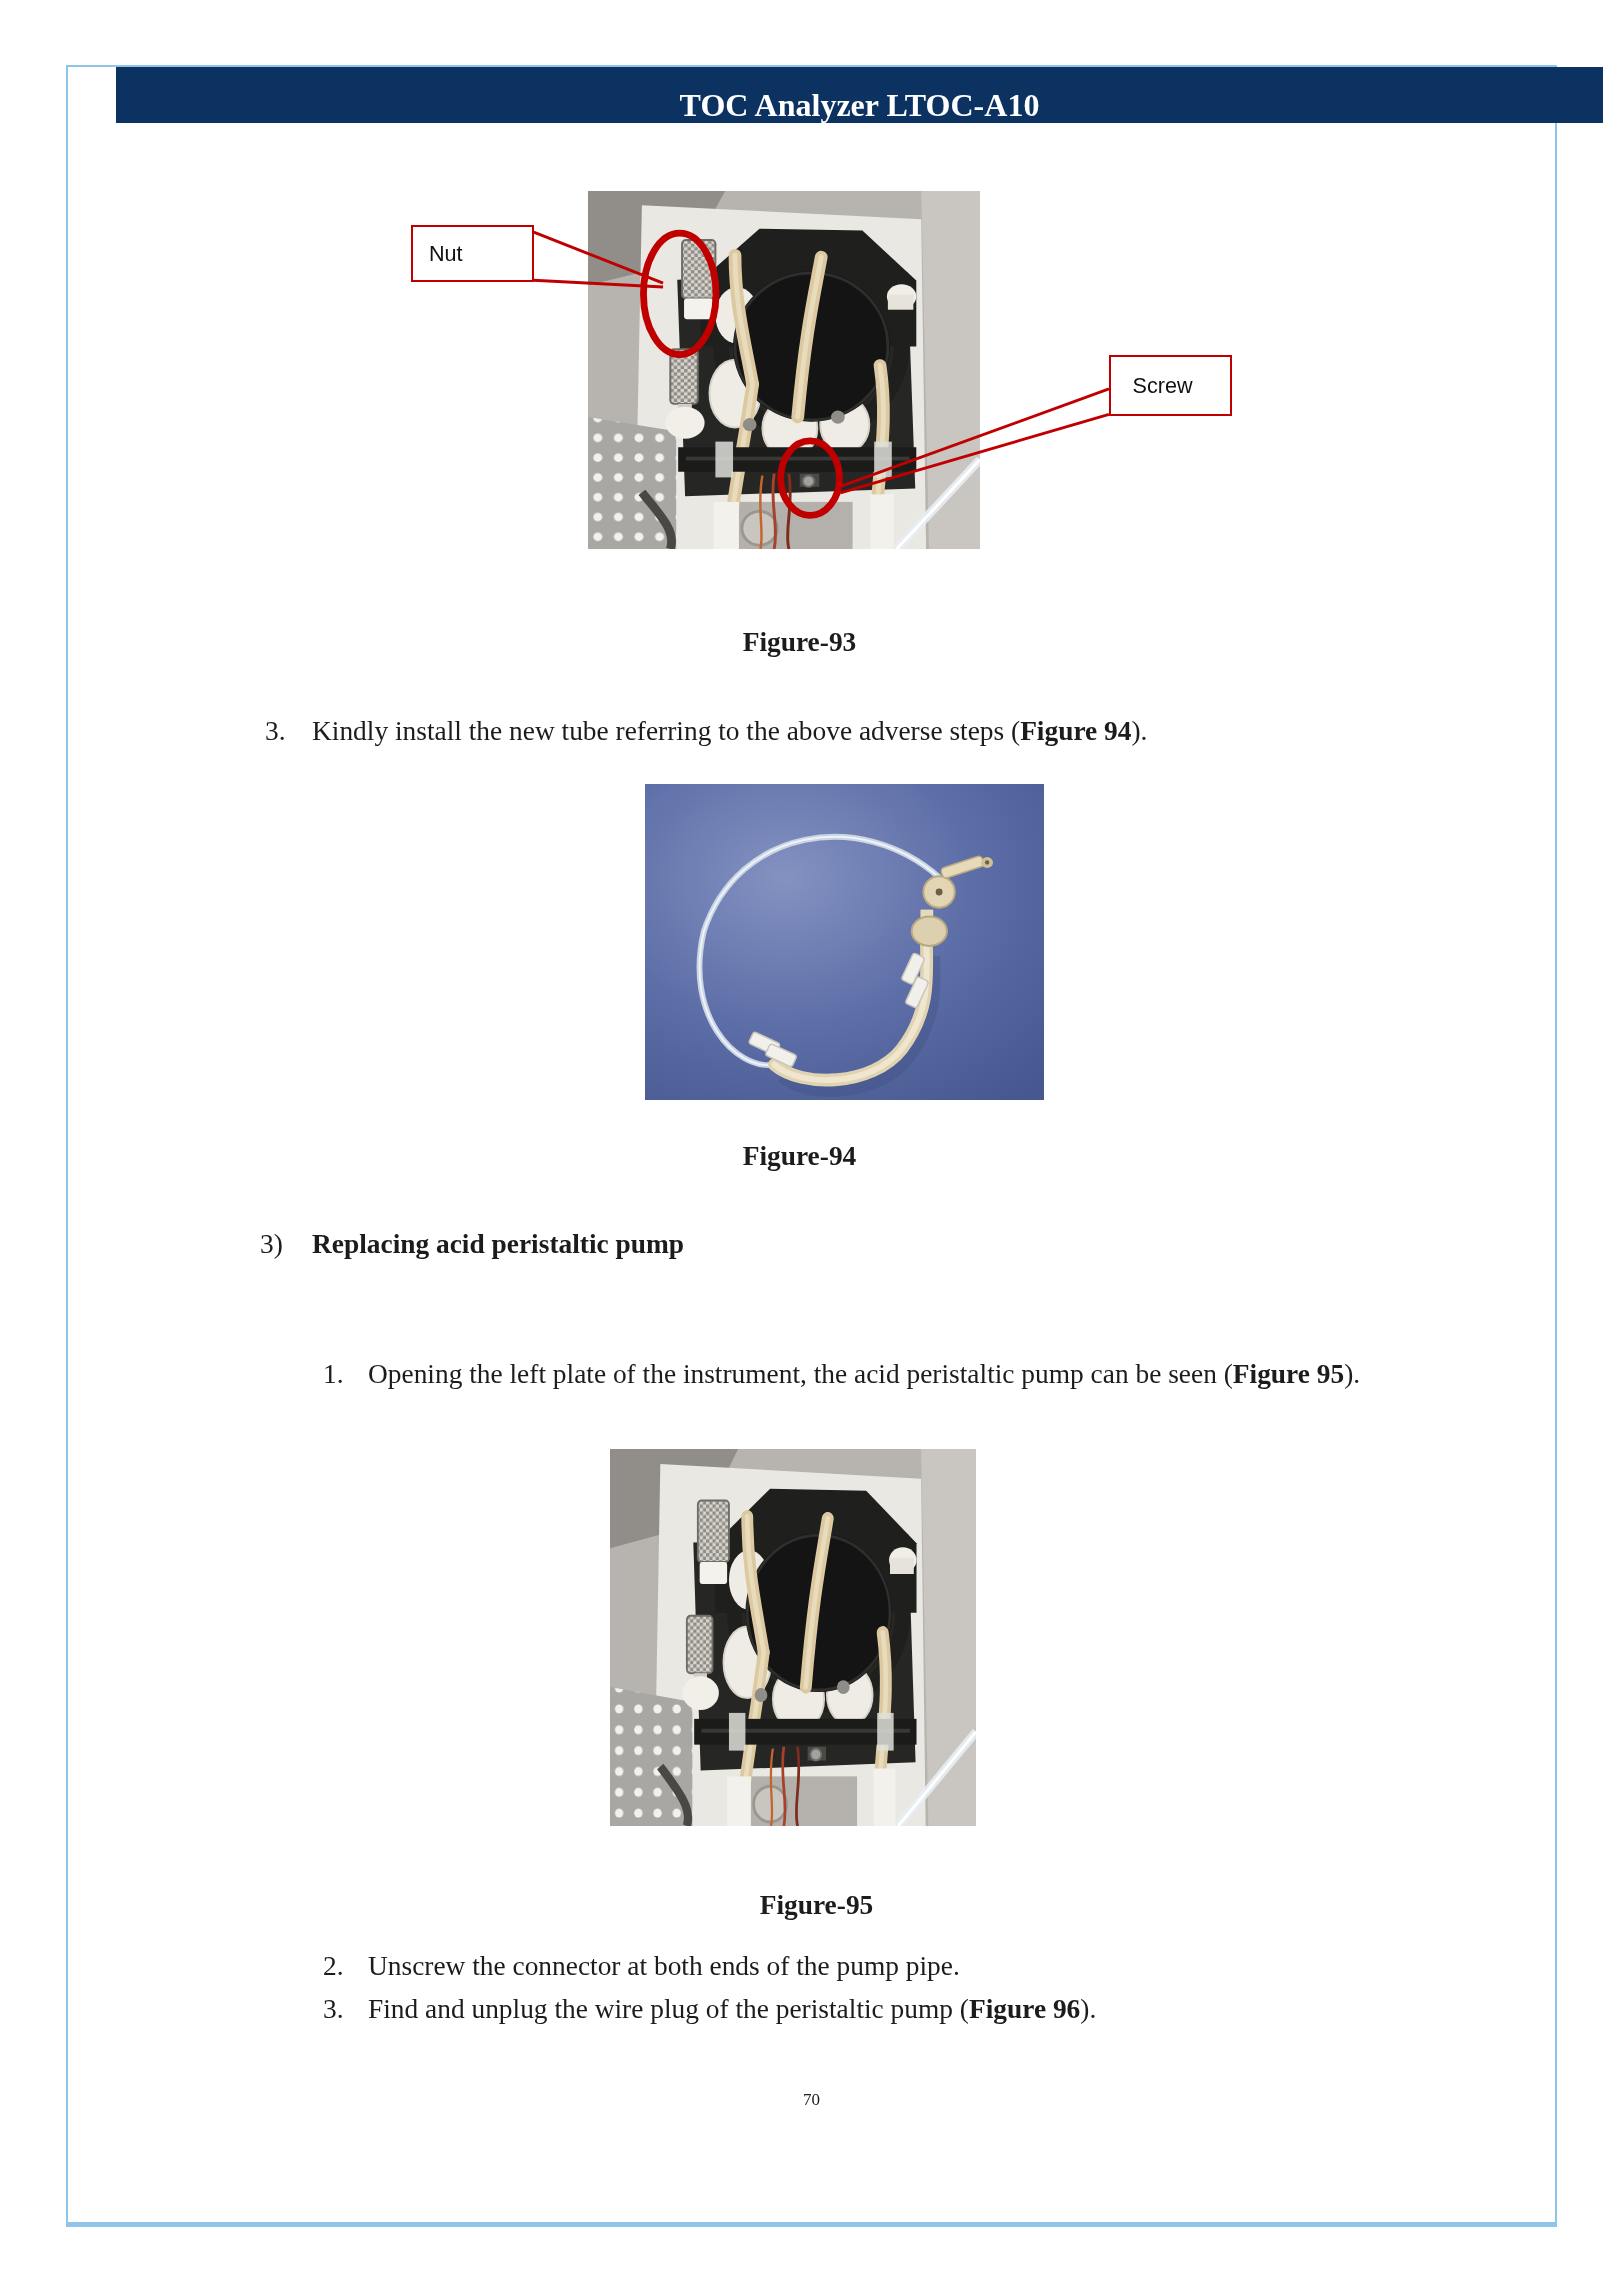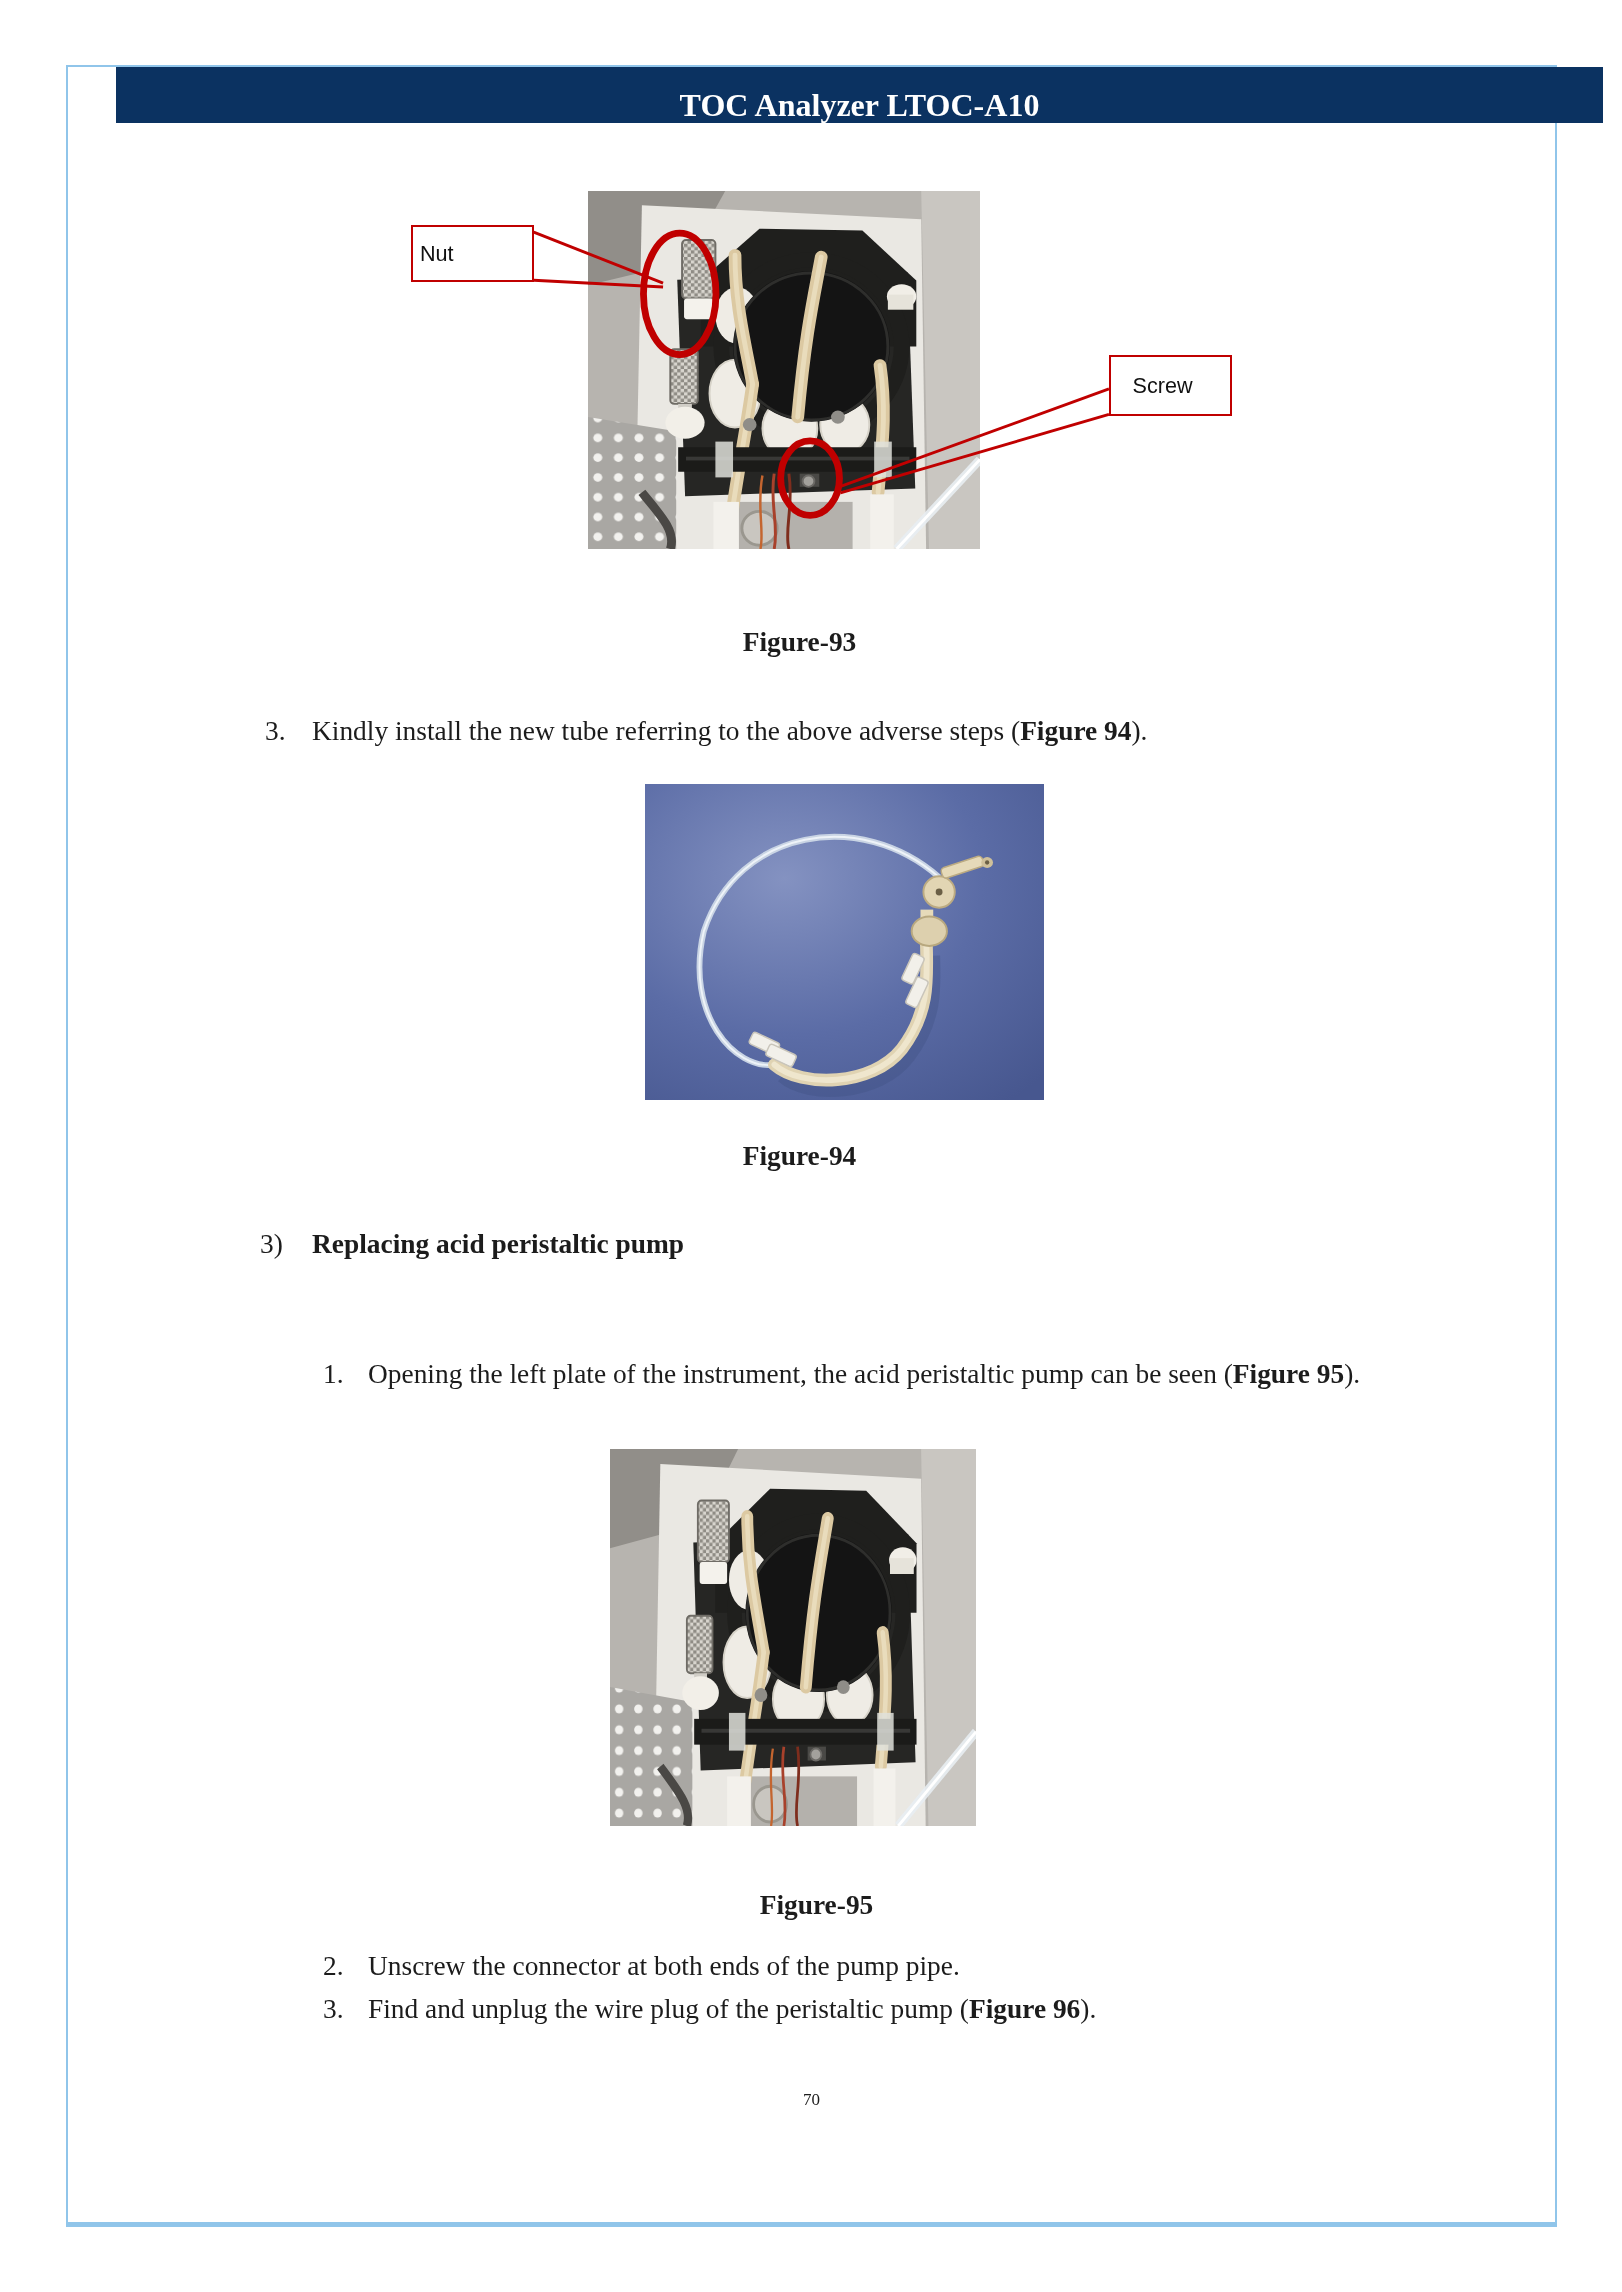--- a/index.html
+++ b/index.html
@@ -13,21 +13,21 @@
   .header-title{width:100%;height:76px;line-height:76px;text-align:center;color:#ffffff;
         font-weight:bold;font-size:32px;font-family:"Liberation Serif", serif;}
   
   .fig93-wrap{position:absolute;left:372px;top:181px;width:882px;height:461px;}
   .fig93-photo{position:absolute;left:216px;top:9.8px;width:392px;height:358px;}
   .fig95-photo{position:absolute;left:610px;top:1449px;width:366px;height:377px;}
   .fig94-photo{position:absolute;left:645px;top:784px;width:399px;height:316px;}
   .overlay{position:absolute;left:0;top:0;width:882px;height:461px;pointer-events:none;}
   .callout{position:absolute;background:#ffffff;border:2.9px solid #c00000;box-sizing:border-box;
         font-family:"Liberation Sans", sans-serif;font-size:21.6px;color:#111;display:flex;align-items:center;}
-  .callout-nut{left:39px;top:44px;width:123px;height:57px;padding-left:7px;}
+  .callout-nut{left:39px;top:44px;width:123px;height:57px;padding-left:16px;}
   .callout-screw{left:737px;top:174px;width:123px;height:61px;padding-left:21.6px;}
   
   .caption{position:absolute;left:56px;width:1487px;text-align:center;font-weight:bold;font-size:27.4px;}
   .cap93{top:627px;} .cap94{top:1141px;} .cap95{top:1890px;padding-left:17px;}
   .bodytext{font-size:27.4px;line-height:43px;}
   .install-step{position:absolute;left:265px;top:710px;width:1171px;}
   .num{display:inline-block;width:47px;}
   .sec-head{position:absolute;left:260px;top:1223px;width:1166px;font-weight:bold;}
   .sec-head .num{width:52px;font-weight:normal;}
   .sec-head .hnum{font-weight:bold;}

